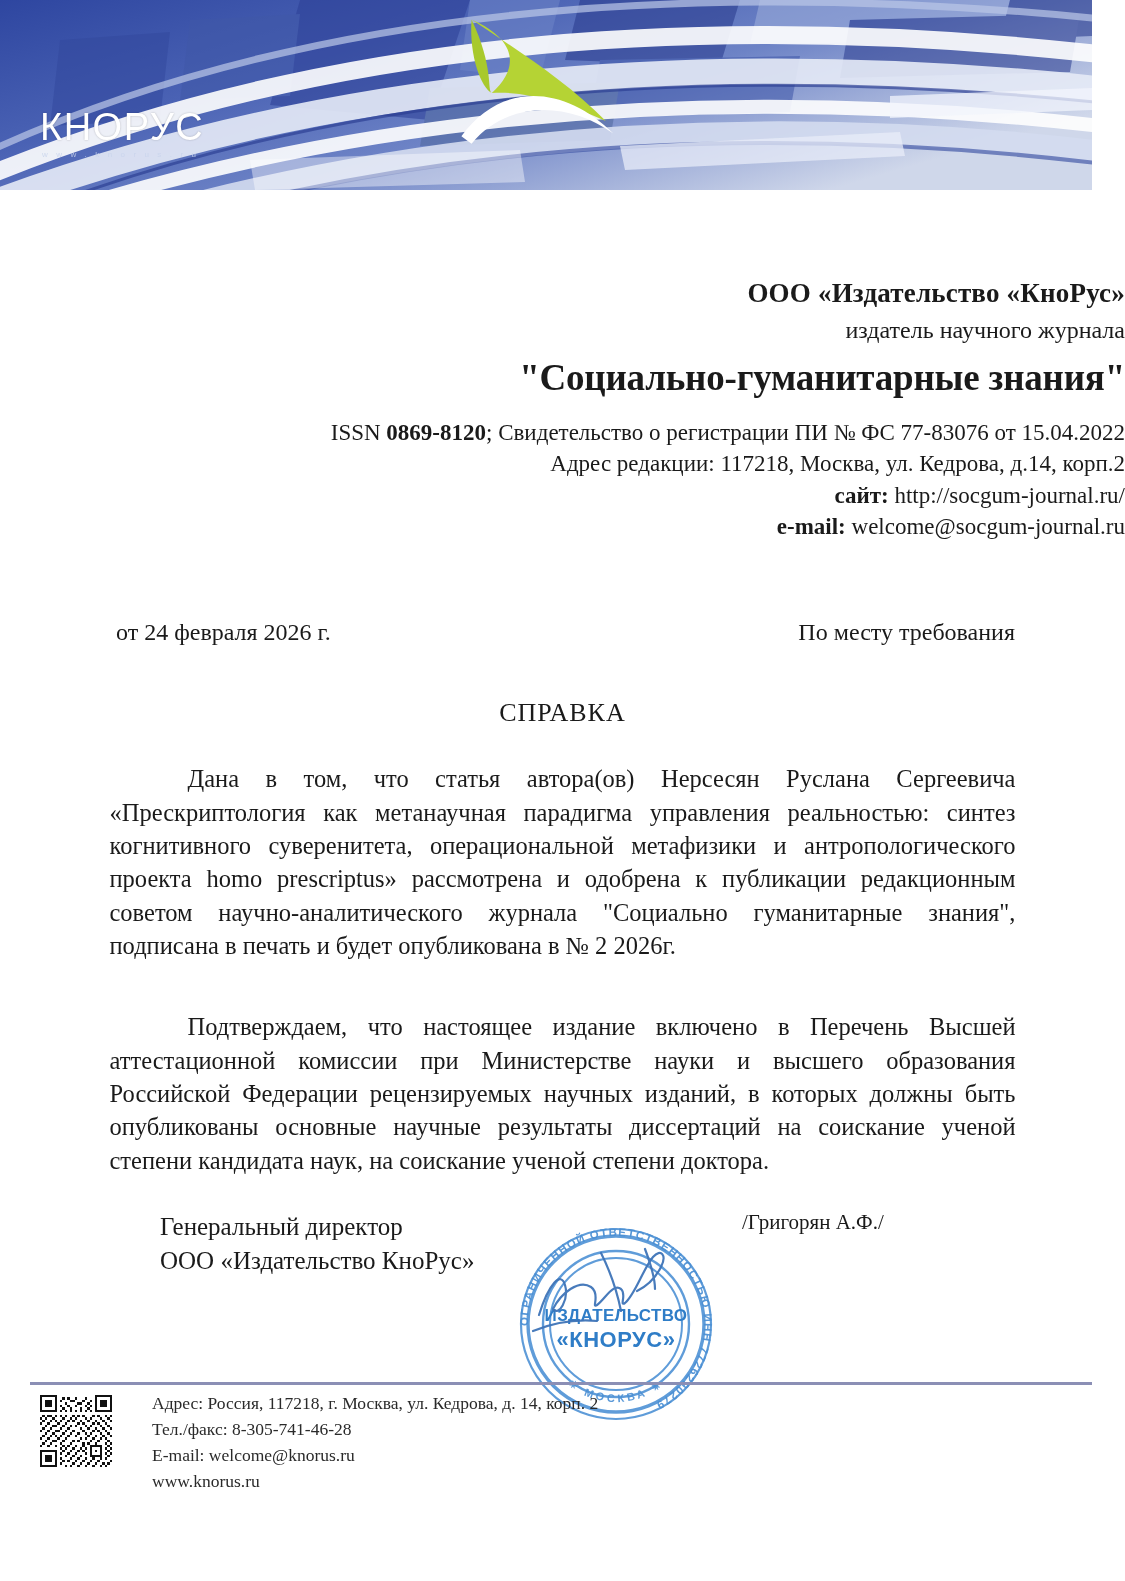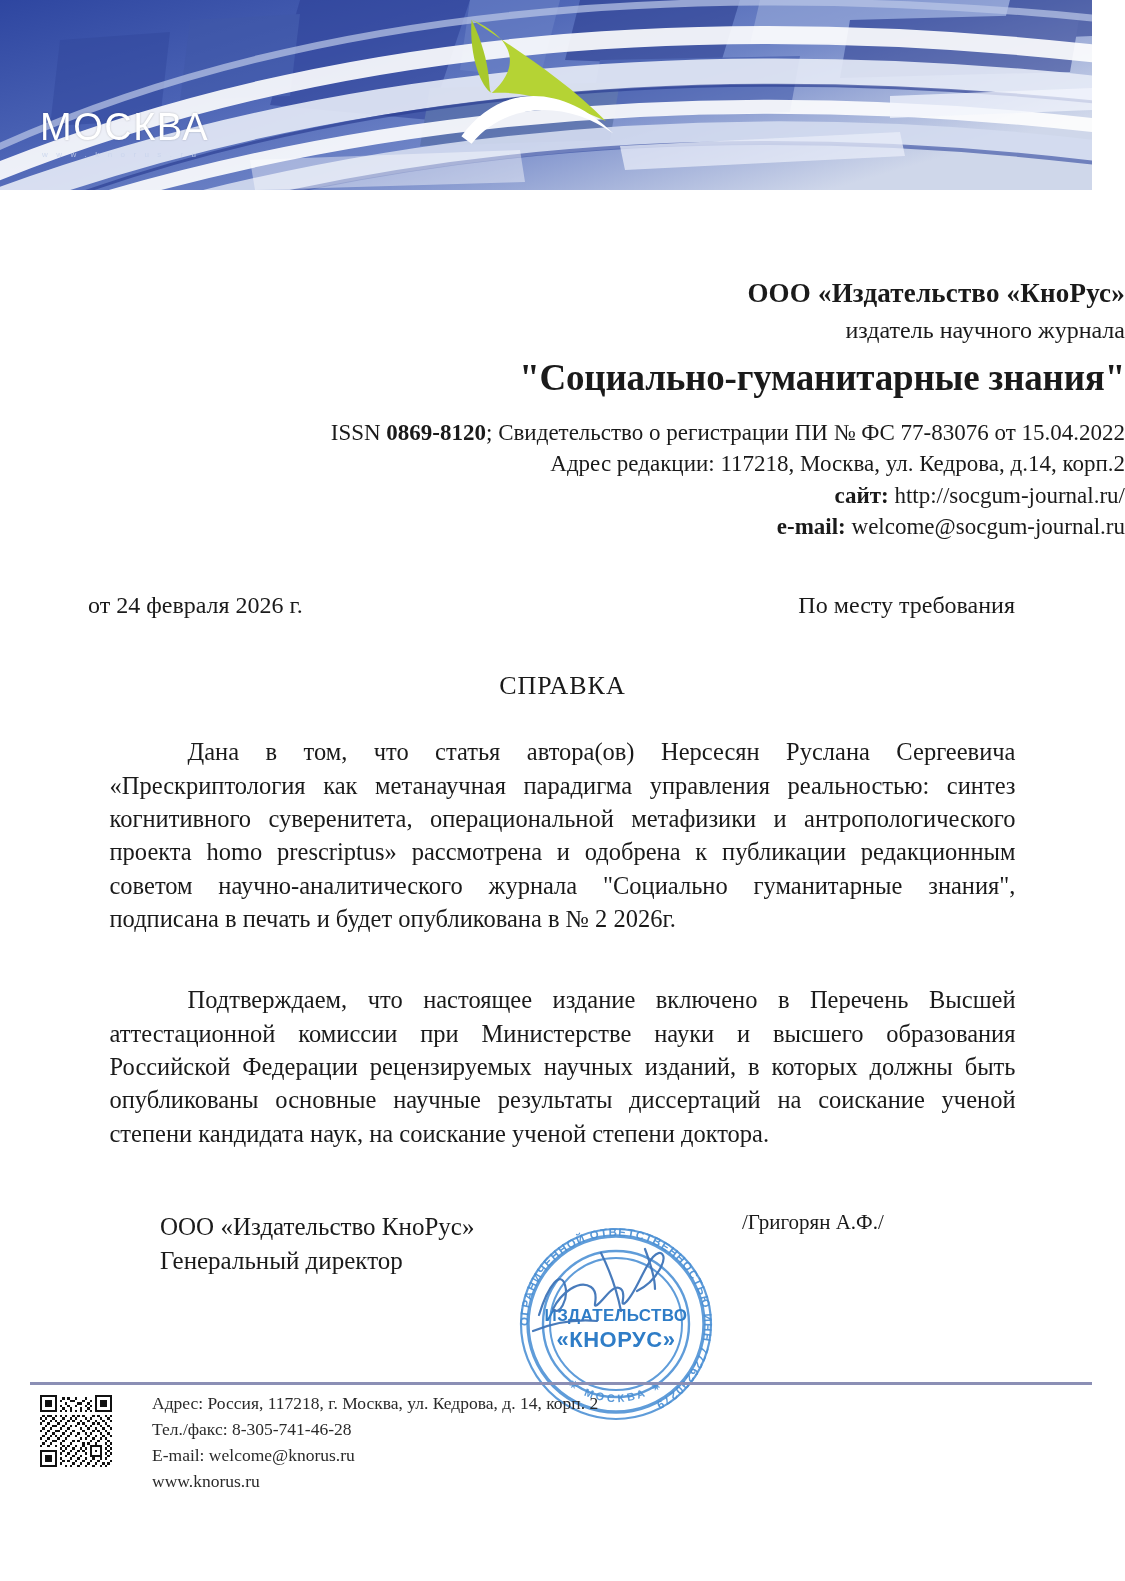--- a/index.html
+++ b/index.html
@@ -94,22 +94,22 @@
     margin-top: 16px;
   }
   .issn-line b { font-weight: bold; }
   .addr-line { font-size: 23px; margin-top: 2px; }
   .site-line { font-size: 23px; margin-top: 2px; }
   .site-line b, .mail-line b { font-weight: bold; }
   .mail-line { font-size: 23px; margin-top: 2px; }
 
   
   .date-row {
-    margin-top: 51px;
-    padding: 0 110px 0 88px;
+    margin-top: 78px;
+    padding: 0 110px 0 116px;
     display: flex;
     justify-content: space-between;
     align-items: baseline;
     font-size: 24px;
   }
 
   .spravka {
     text-align: center;
     font-size: 26px;
     margin-top: 52px;
@@ -251,21 +251,21 @@
   </svg>
 
   <div class="logo-wrap">
     <svg width="190" height="150" viewBox="0 0 190 150" aria-hidden="true">
 
       <path d="M22 6 C 58 30, 96 54, 128 86 C 96 72, 64 62, 38 64 C 60 44, 58 22, 22 6 Z" fill="#b5d334"></path>
       <path d="M22 6 C 40 44, 34 62, 38 64 C 30 60, 20 36, 22 6 Z" fill="#a8c92c"></path>
 
       <path d="M14 98 C 46 54, 96 58, 134 96 C 98 70, 50 70, 22 104 Z" fill="#ffffff"></path>
     </svg>
-    <div class="logo-text">МОСКВА</div>
+    <div class="logo-text">КНОРУС</div>
     <div class="logo-url">w w w . k n o r u s . r u</div>
   </div>
 </div>
 
 <div class="page">
 
   <div class="head-block">
     <div class="org-name">ООО «Издательство «КноРус»</div>
     <div class="org-sub">издатель научного журнала</div>
     <div class="journal-title">"Социально-гуманитарные знания"</div>
@@ -284,22 +284,22 @@
 
   <div class="body-text">
     <p class="para p1">Дана в том, что статья автора(ов) Нерсесян Руслана Сергеевича «Прескриптология как метанаучная парадигма управления реальностью: синтез когнитивного суверенитета, операциональной метафизики и антропологического проекта homo prescriptus» рассмотрена и одобрена к публикации редакционным советом научно-аналитического журнала "Социально гуманитарные знания", подписана в печать и будет опубликована в № 2 2026г.</p>
     <p class="para p2">Подтверждаем, что настоящее издание включено в Перечень Высшей аттестационной комиссии при Министерстве науки и высшего образования Российской Федерации рецензируемых научных изданий, в которых должны быть опубликованы основные научные результаты диссертаций на соискание ученой степени кандидата наук, на соискание ученой степени доктора.</p>
   </div>
 
 </div>
 
 <div class="sign-block">
   <div class="sign-left">
+    <div>Генеральный директор</div>
     <div>ООО «Издательство КноРус»</div>
-    <div>Генеральный директор</div>
   </div>
   <div class="sign-right">/Григорян А.Ф./</div>
 </div>
 
 <div class="stamp">
   <svg width="222" height="222" viewBox="0 0 222 222" aria-hidden="true">
     <defs>
       <path id="outerArc" d="M 111 111 m -88 0 a 88 88 0 1 1 176 0 a 88 88 0 1 1 -176 0"></path>
       <path id="bottomArc" d="M 111 111 m -78 0 a 78 78 0 0 0 156 0"></path>
     </defs>

